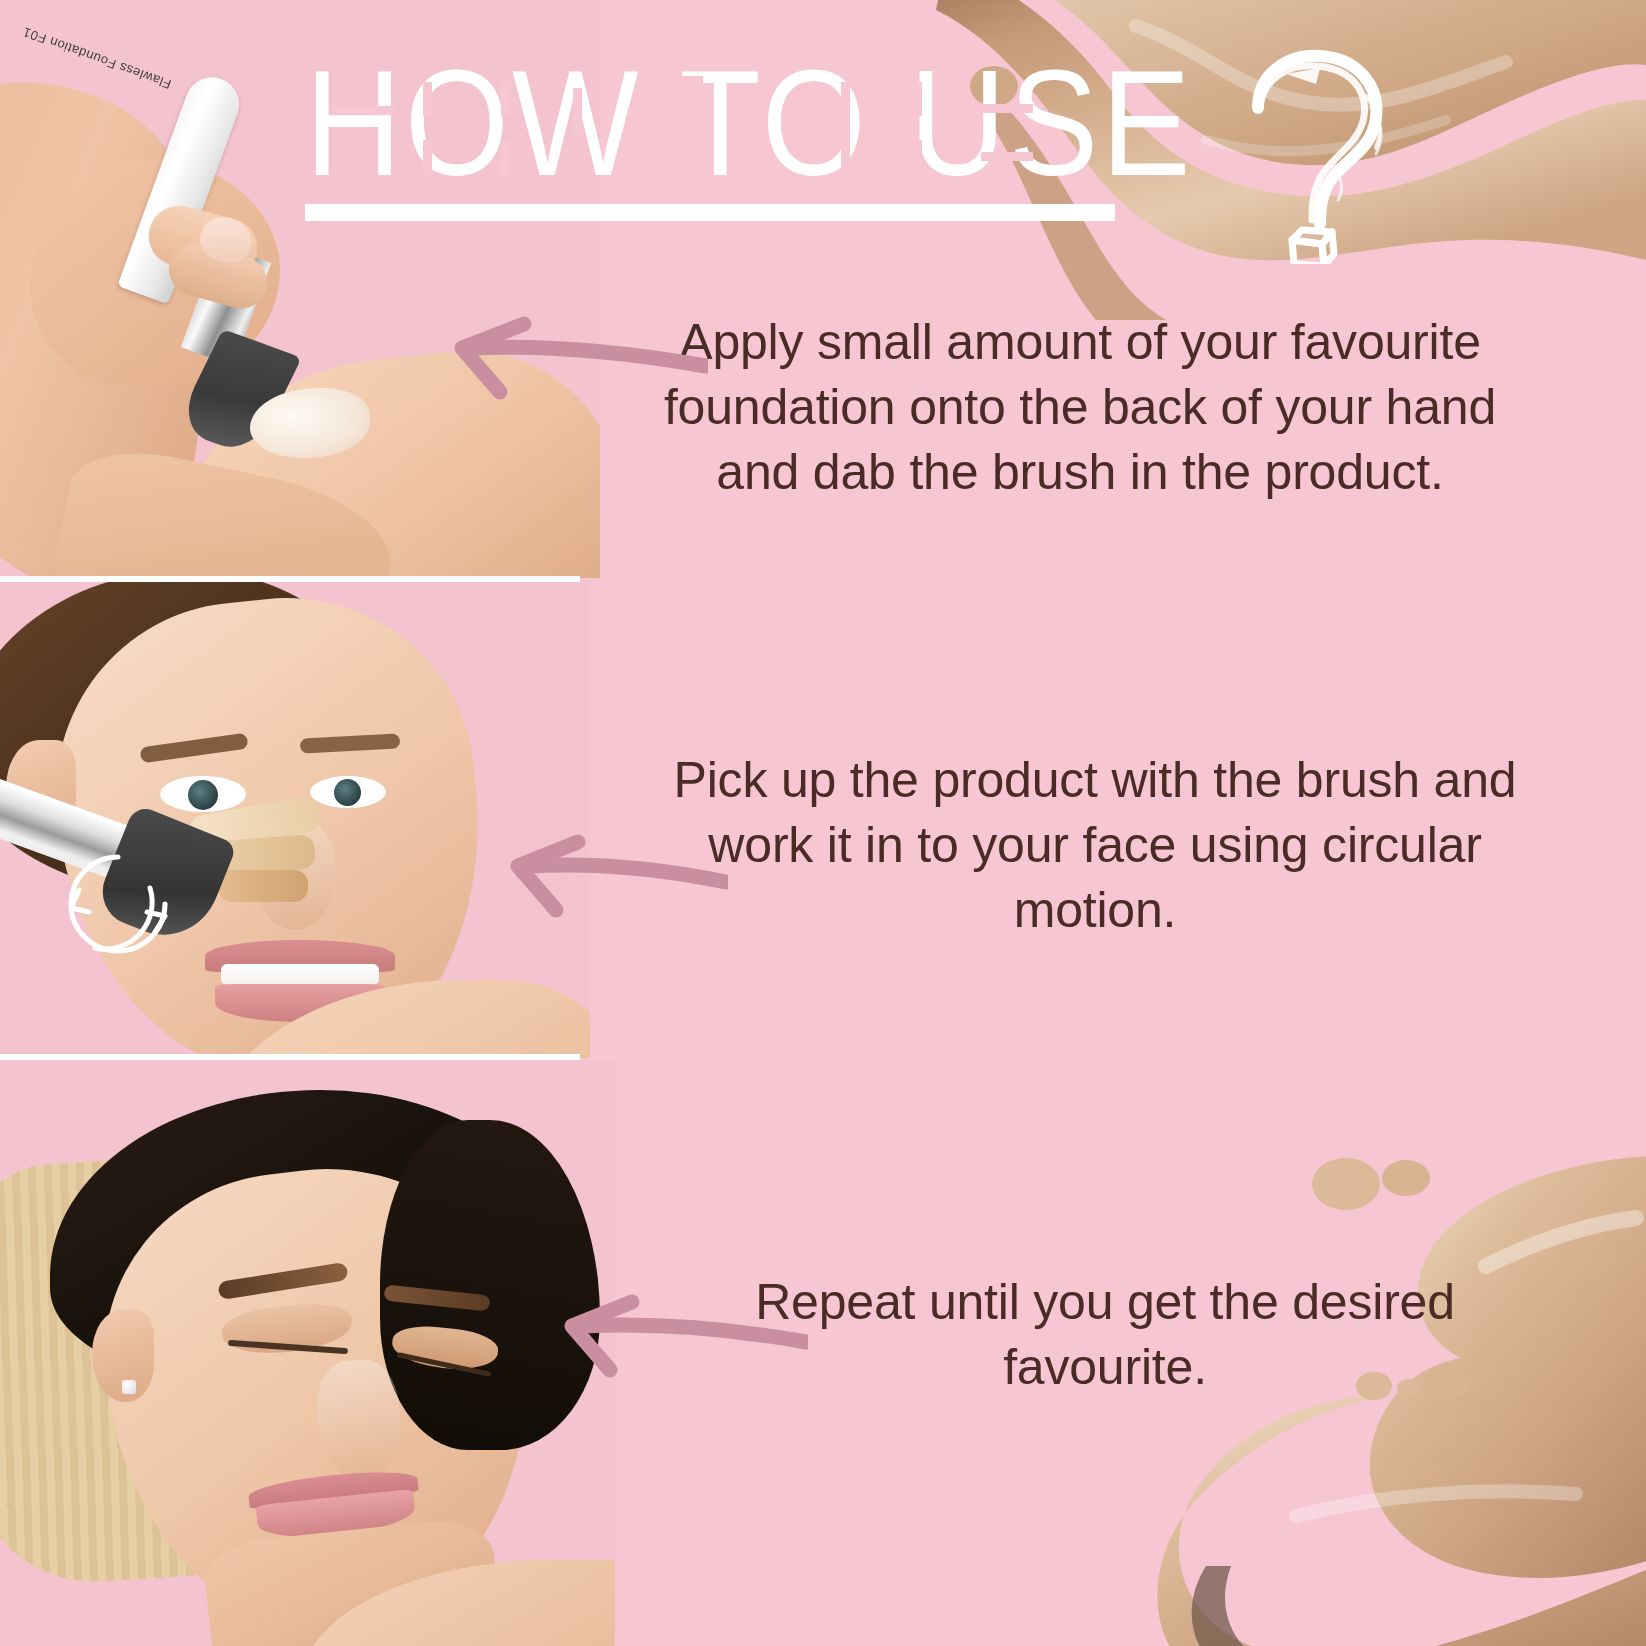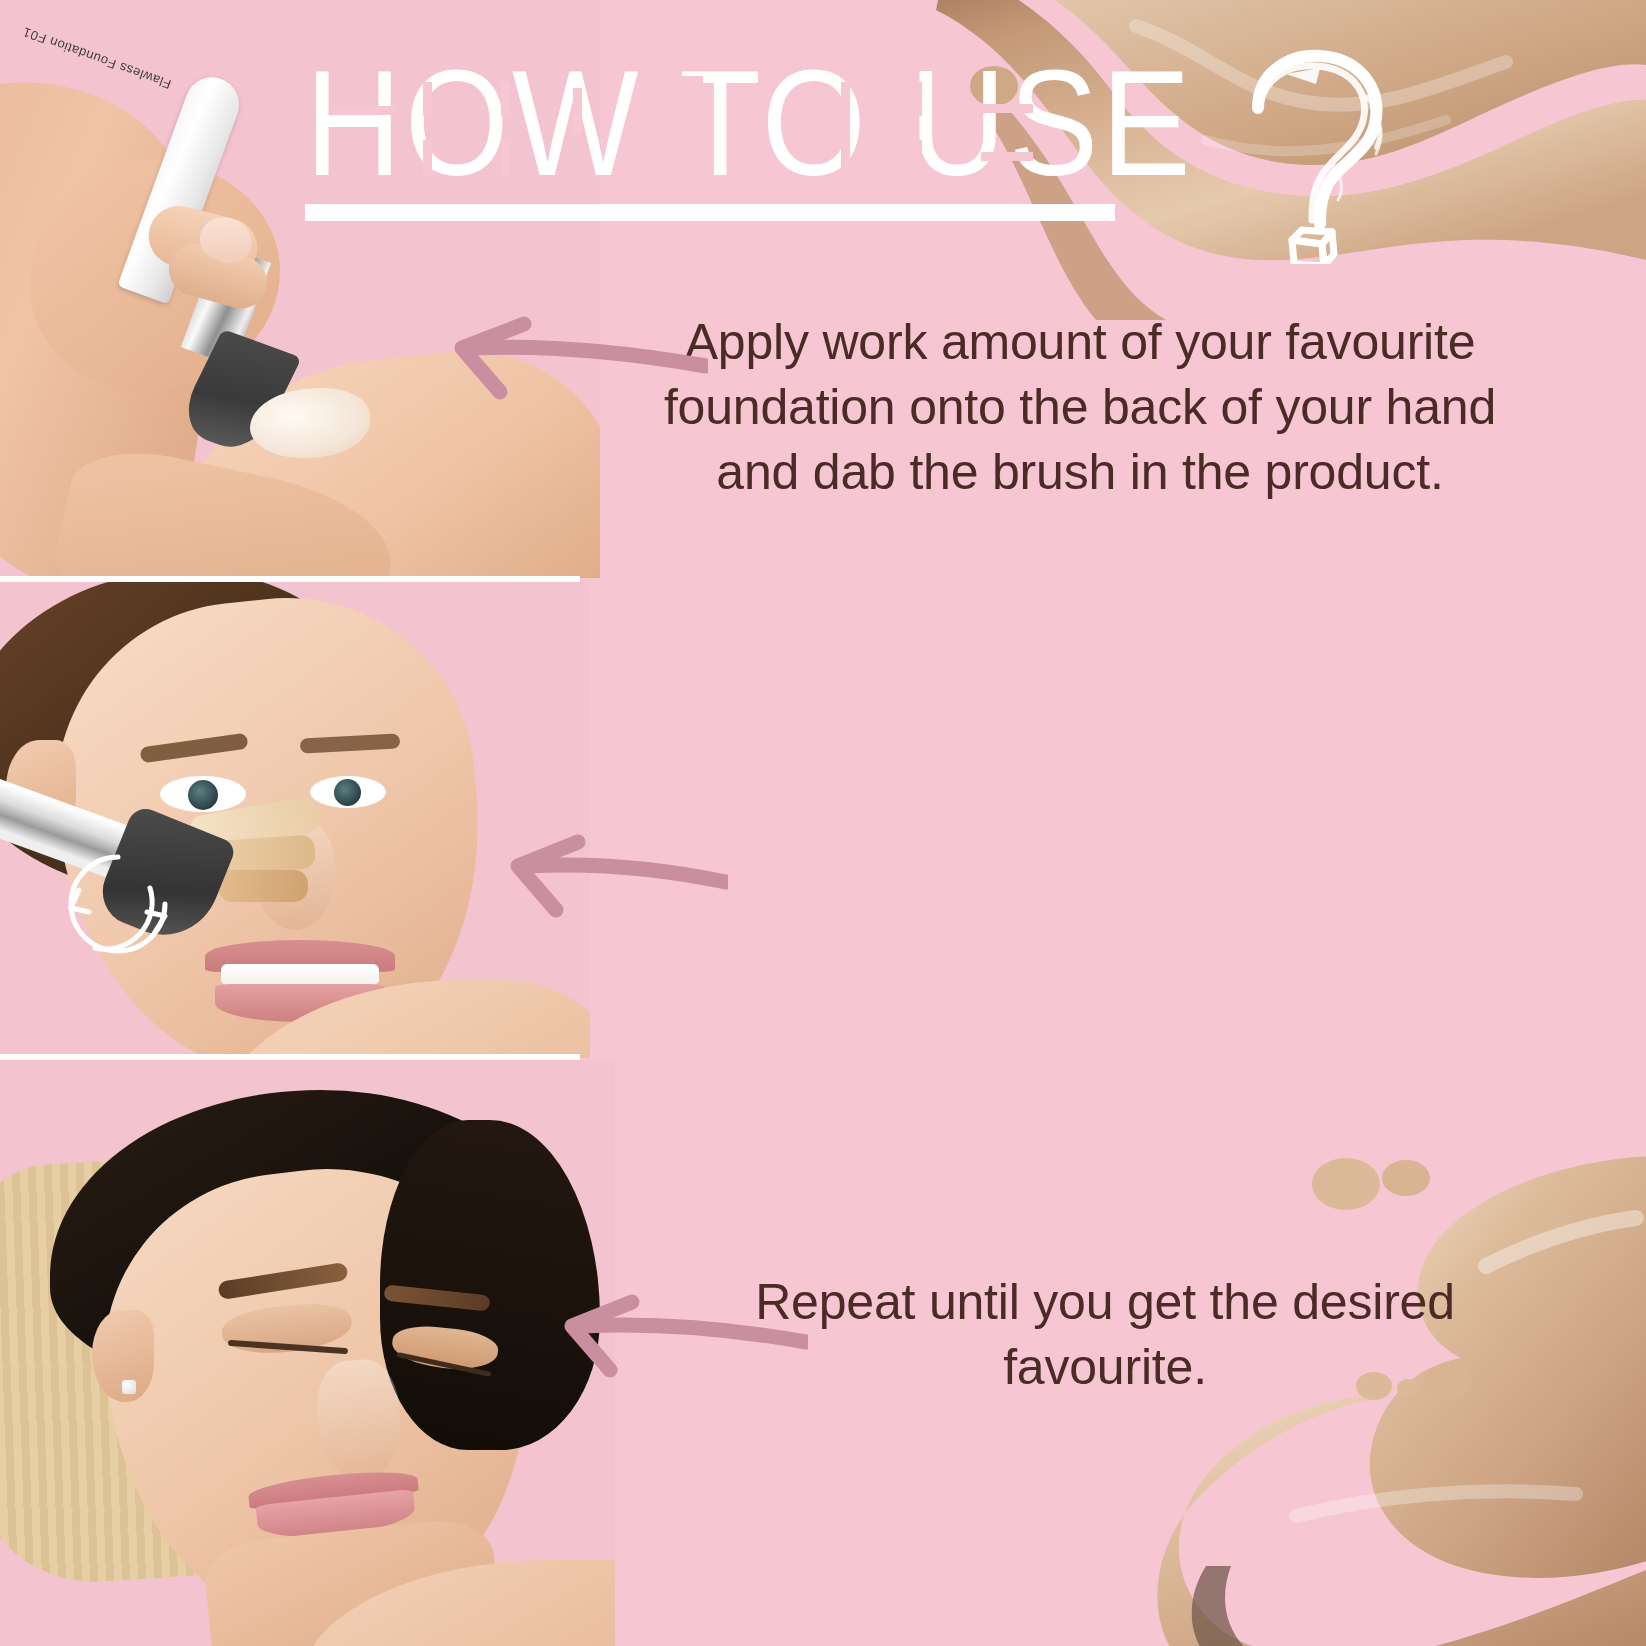--- a/index.html
+++ b/index.html
@@ -477,16 +477,17 @@
   <svg class="arrow arrow-2" viewBox="0 0 230 110">
     <path d="M228 62 C170 50 100 42 30 46" fill="none" stroke="#C98FA0" stroke-width="15" stroke-linecap="round"></path>
     <path d="M80 22 L20 46 L58 90" fill="none" stroke="#C98FA0" stroke-width="15" stroke-linecap="round" stroke-linejoin="round"></path>
   </svg>
 
   <svg class="arrow arrow-3" viewBox="0 0 260 110">
     <path d="M258 64 C190 52 115 44 34 48" fill="none" stroke="#C98FA0" stroke-width="15" stroke-linecap="round"></path>
     <path d="M84 24 L24 48 L62 92" fill="none" stroke="#C98FA0" stroke-width="15" stroke-linecap="round" stroke-linejoin="round"></path>
   </svg>
 
-  <div class="step-text step-1">Apply work amount of your favourite foundation onto the back of your hand and dab the brush in the product.</div>
+  <div class="step-text step-1">Apply small amount of your favourite foundation onto the back of your hand and dab the brush in the product.</div>
+  <div class="step-text step-2">Pick up the product with the brush and work it in to your face using circular motion.</div>
   <div class="step-text step-3">Repeat until you get the desired favourite.</div>
 
 </div>
 
 </body></html>

